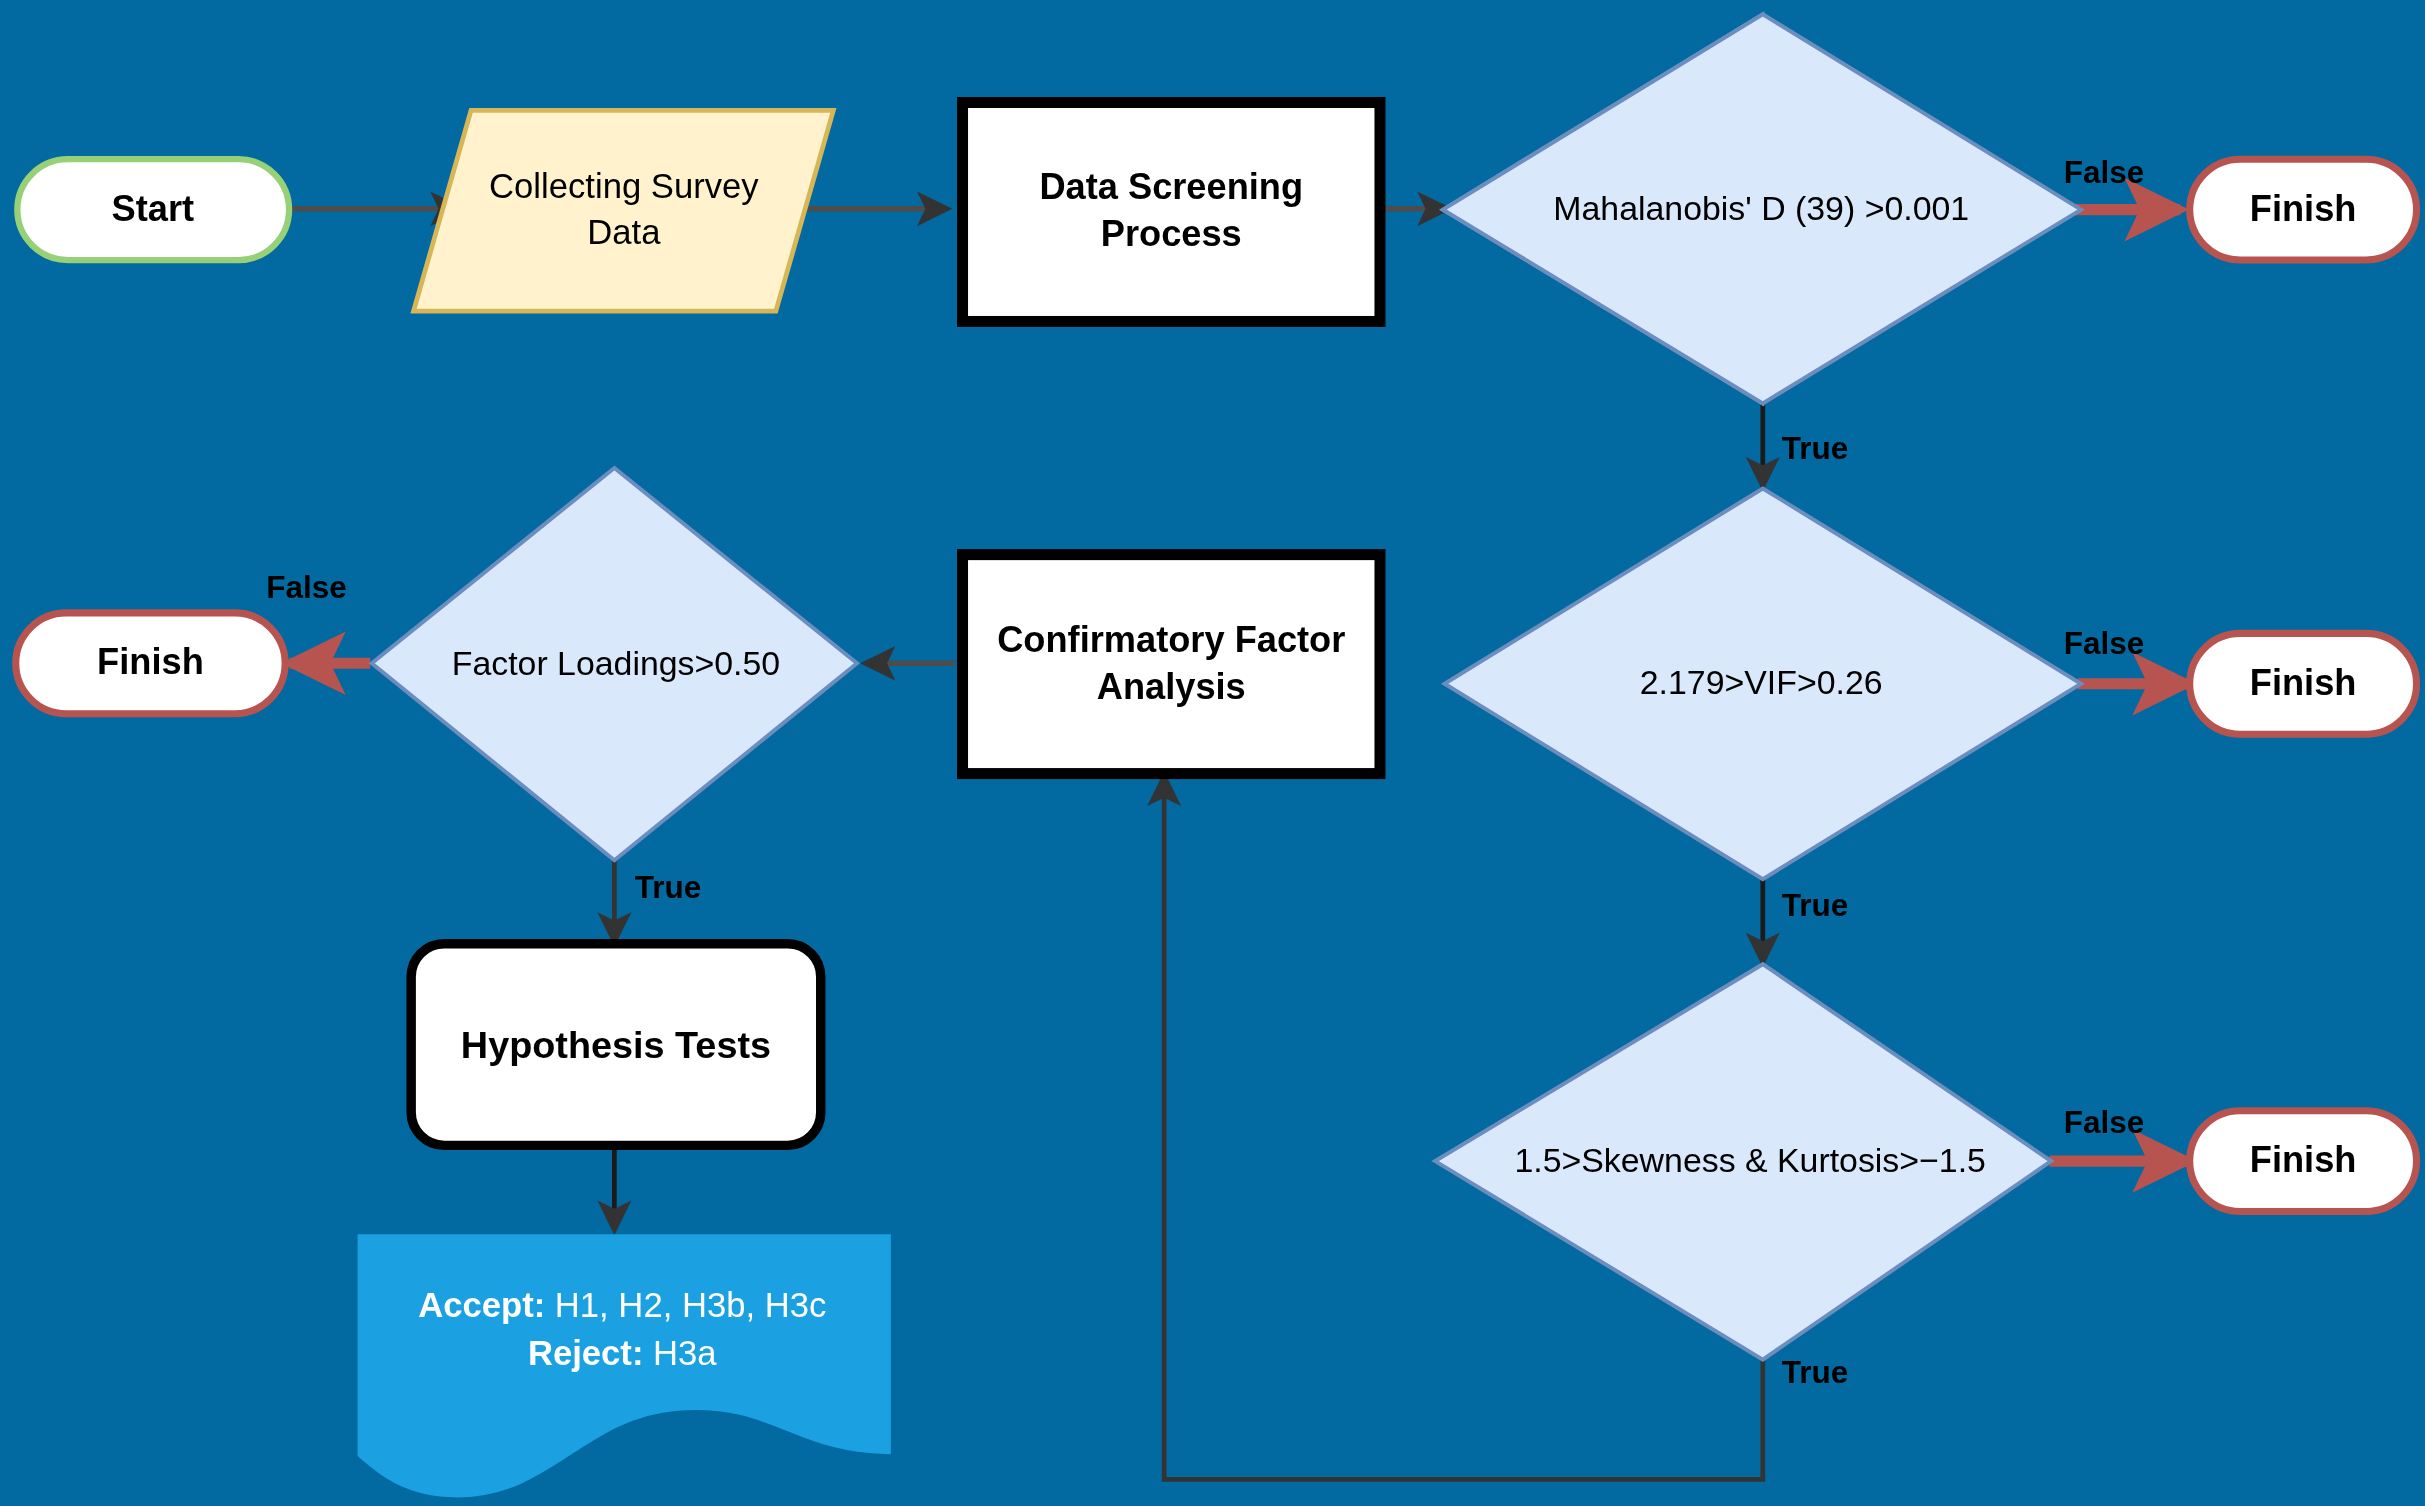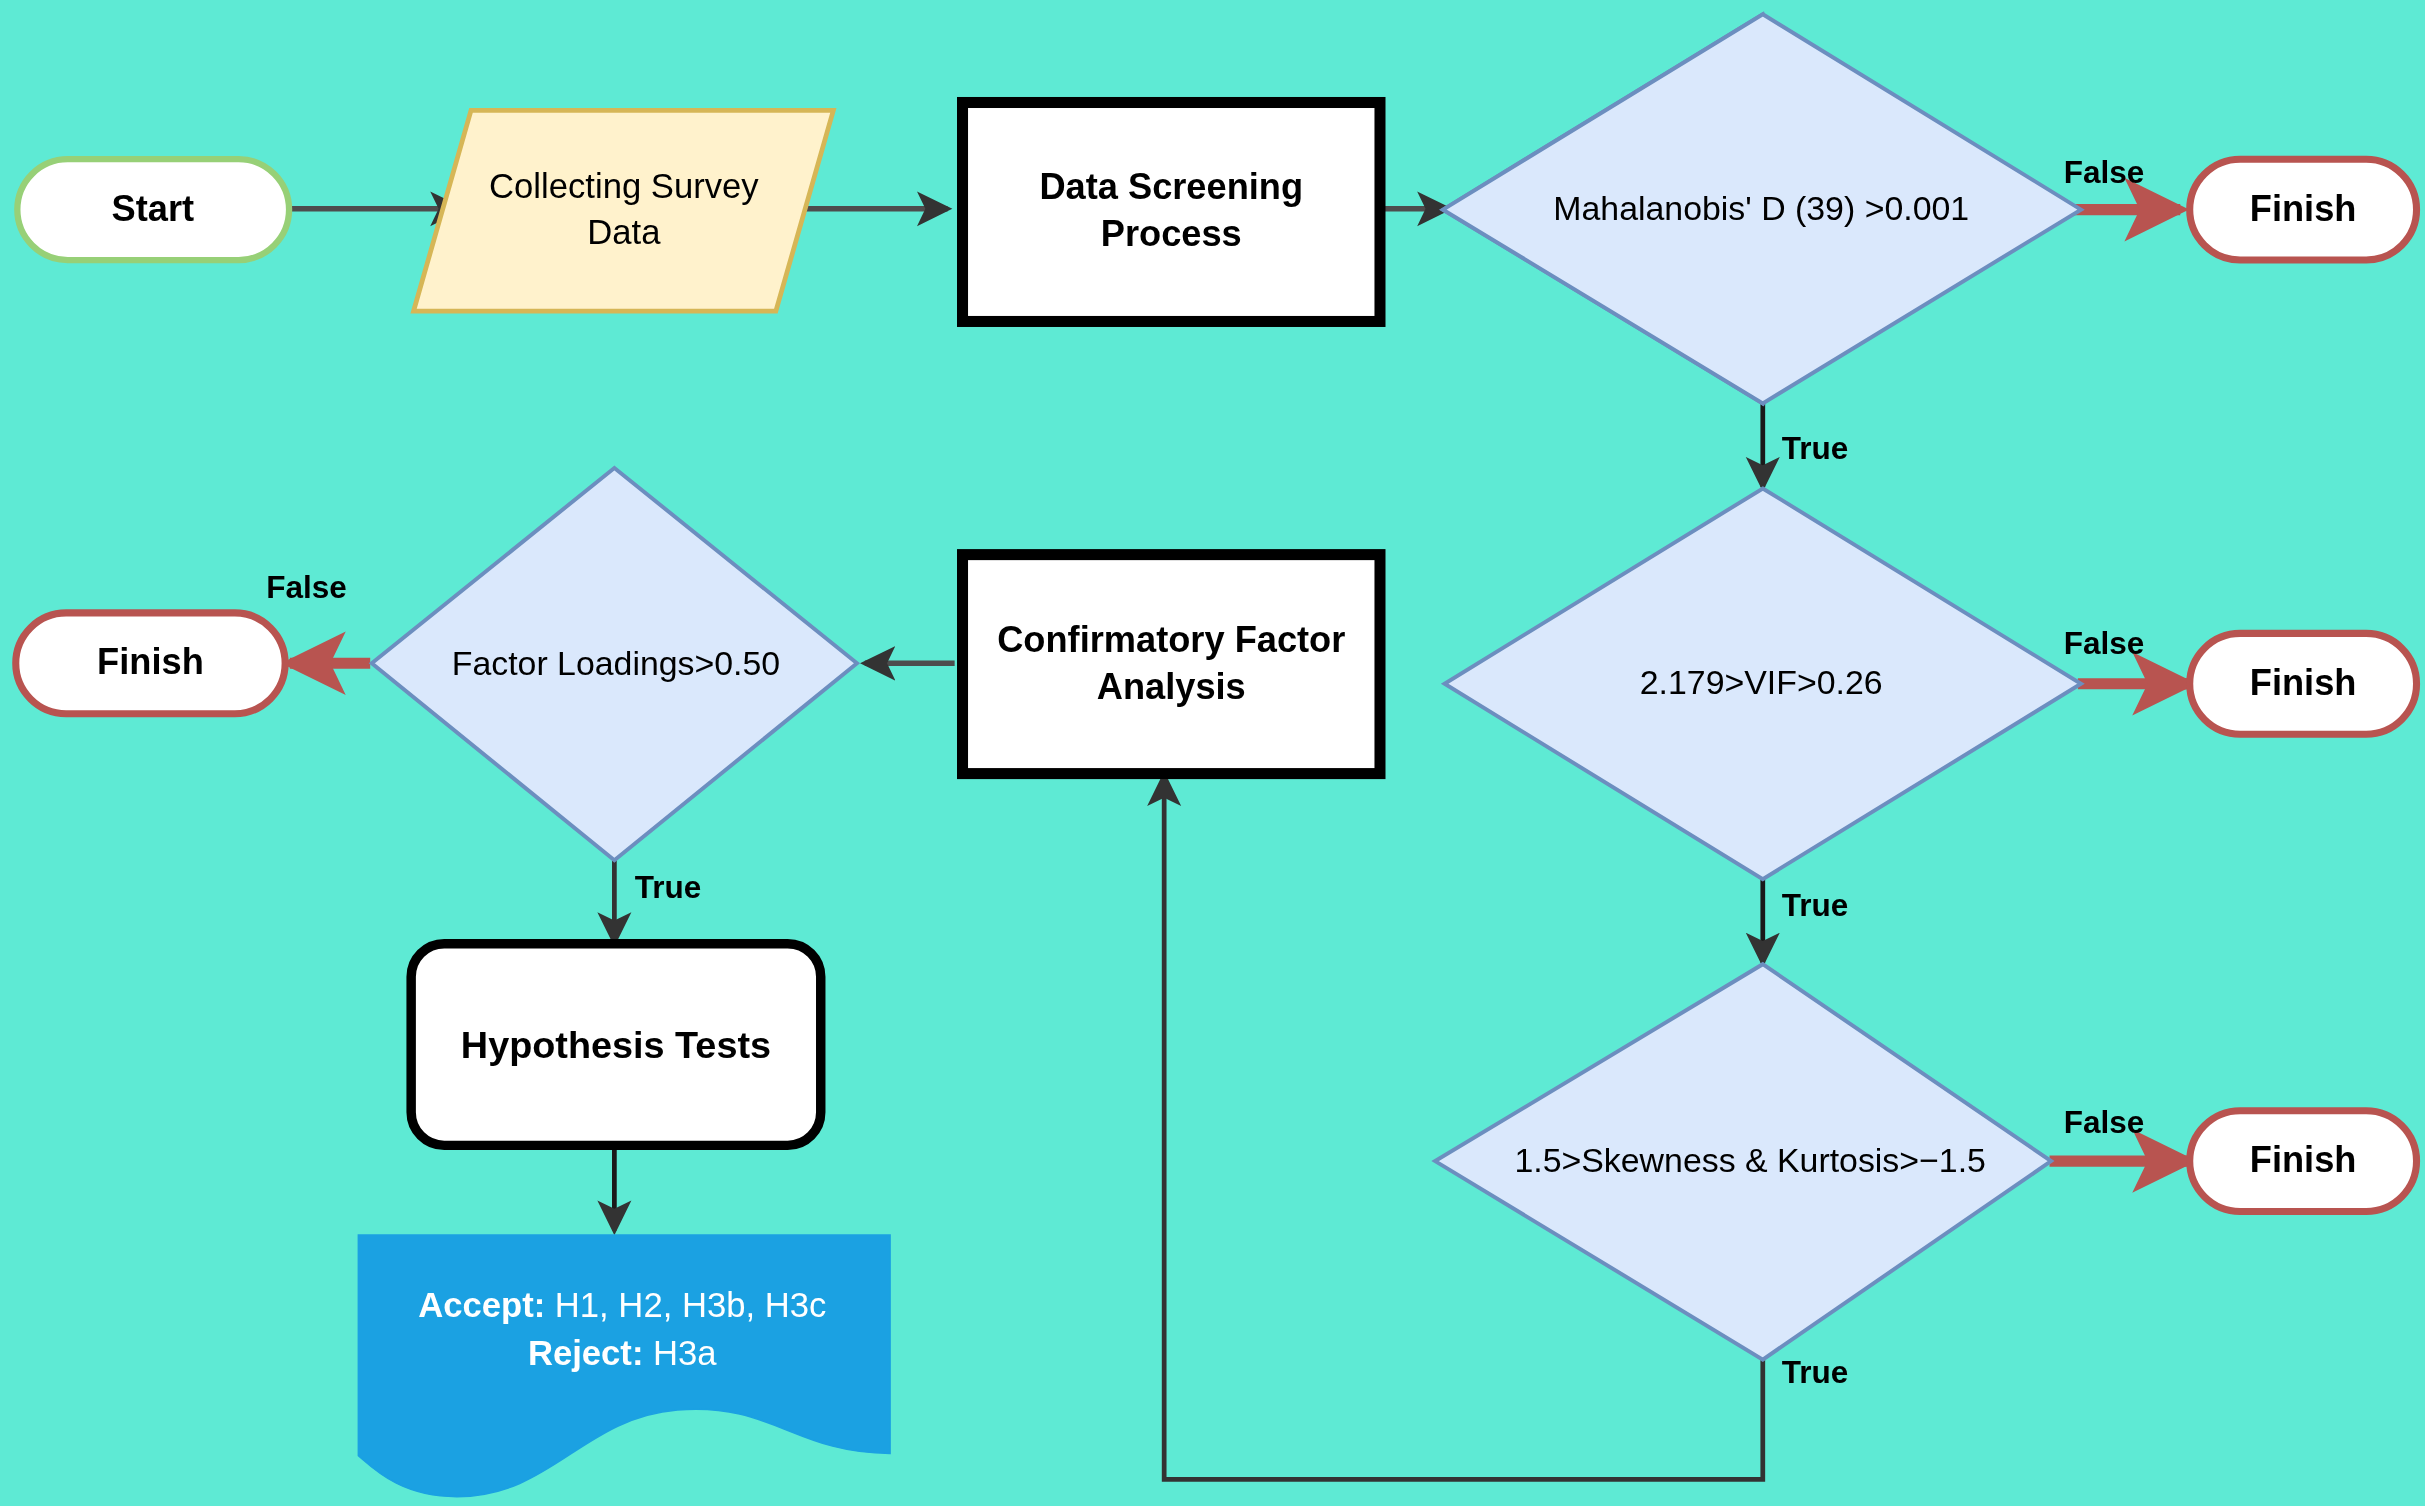--- a/index.html
+++ b/index.html
@@ -4,21 +4,21 @@
 <style>
   html, body {
     margin: 0;
     padding: 0;
     background: #ffffff;
   }
   #canvas-wrap {
     position: relative;
     width: 2426px;
     height: 1507px;
-    background: #5eead4;
+    background: #0369a1;
     overflow: hidden;
     font-family: "Liberation Sans", sans-serif;
   }
   svg#flow {
     position: absolute;
     top: 0; left: 0;
     width: 2426px;
     height: 1507px;
     display: block;
   }

